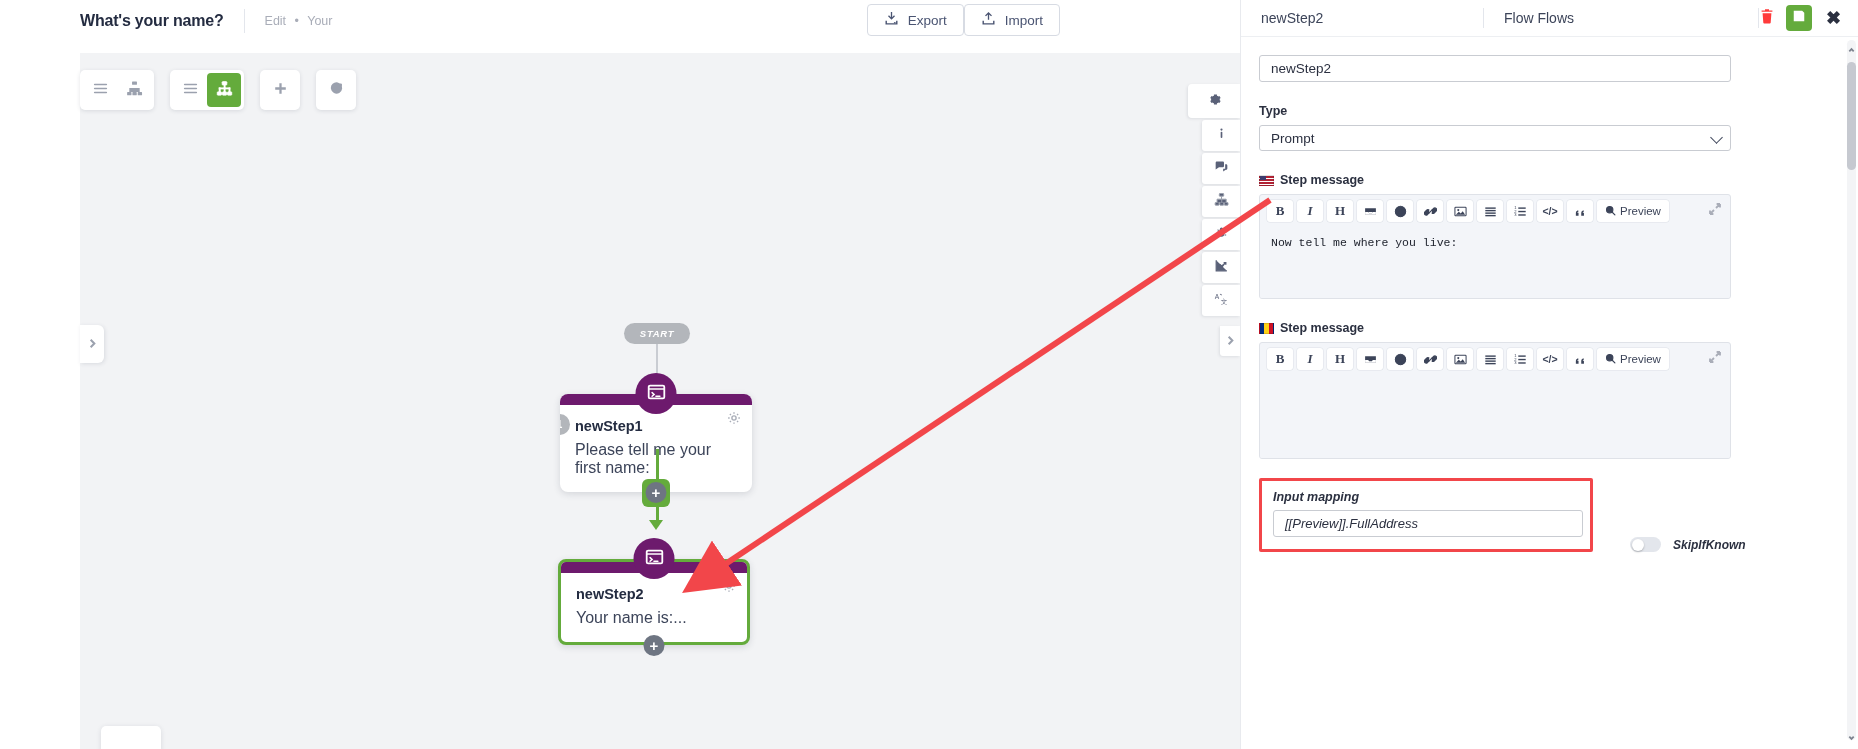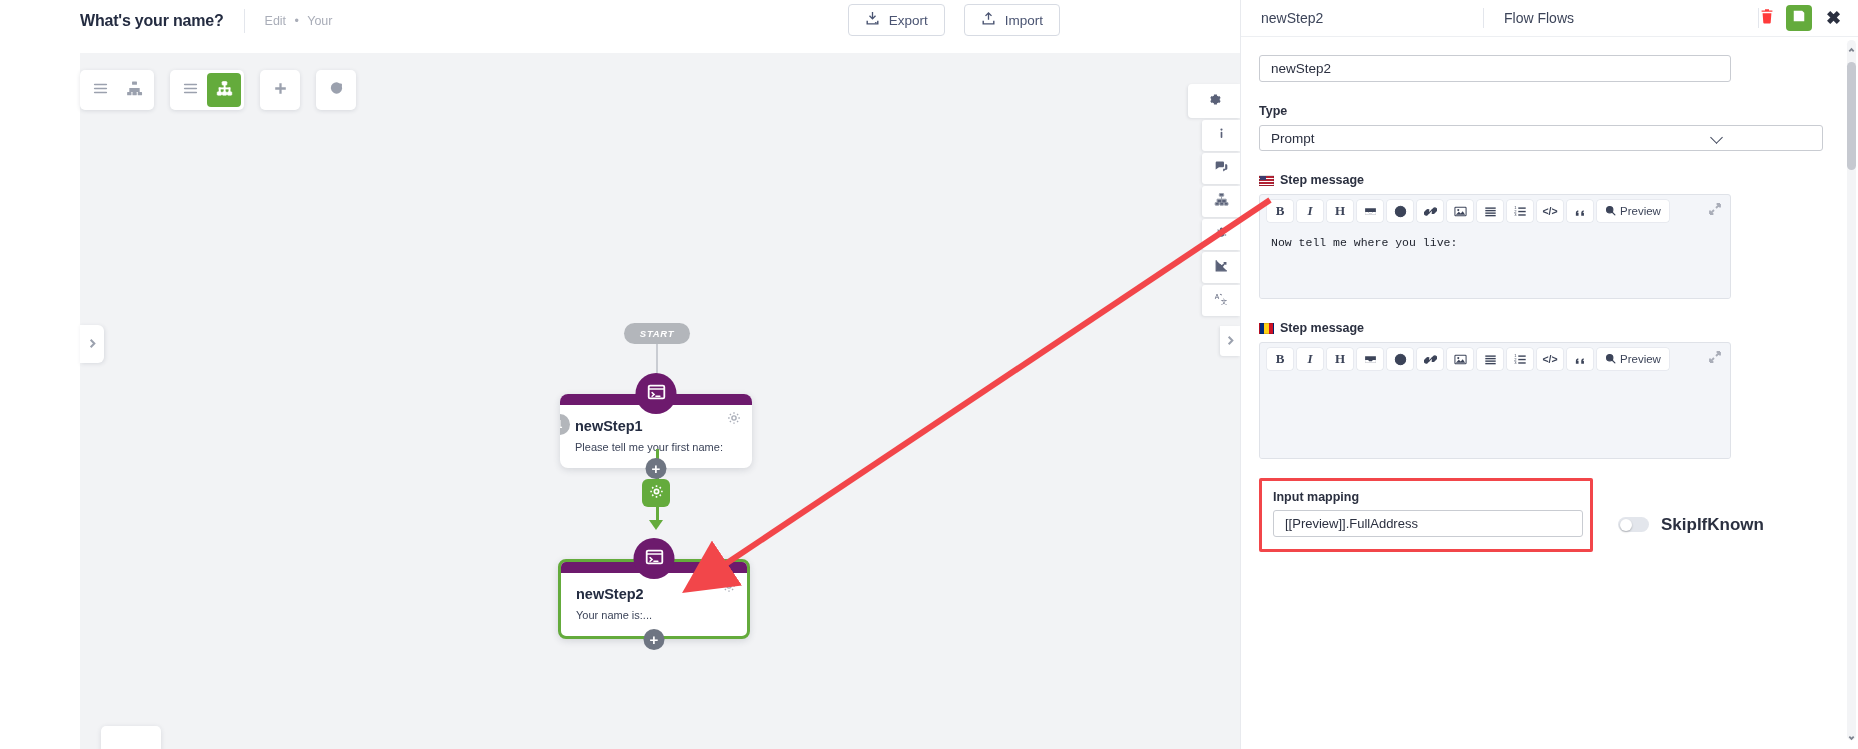--- a/index.html
+++ b/index.html
@@ -24,21 +24,21 @@
   #flow-title {
     margin-left: 38px; font-size: 16px; font-weight: bold; color: #242c41;
     letter-spacing: -0.2px;
   }
   #topbar-divider {
     width: 1px; height: 24px; background: #e3e6ec; margin: 0 20px;
   }
   .breadcrumb { font-size: 12.5px; color: #a9adb8; }
   .breadcrumb .sep { margin: 0 5px; }
   #topbar-actions {
-    position: absolute; right: 222px; top: 4px; display: flex; gap: 19px;
+    position: absolute; right: 222px; top: 4px; display: flex; gap: 0;
   }
   .tb-btn {
     display: flex; align-items: center; gap: 9px;
     height: 32px; padding: 0 16px;
     background: #fff; border: 1px solid #d7dbe3; border-radius: 4px;
     font-size: 13.5px; color: #4a5472; cursor: pointer;
   }
   .tb-btn svg { width: 15px; height: 15px; fill: #4a5472; flex: none; }
 
   
@@ -132,21 +132,21 @@
     overflow: hidden;
   }
   .node-card.selected {
     border: 3px solid #64ab3c; box-shadow: 0 2px 7px rgba(40,50,70,.15);
   }
   .node-head { height: 11px; background: #6d1a6d; }
   .node-body { padding: 13px 15px 15px 15px; }
   .node-name {
     font-size: 14.5px; font-weight: bold; color: #242c41; margin-bottom: 7px;
   }
-  .node-desc { font-size: 11px; color: #3c4459; }
+  .node-desc { font-size: 16px; color: #3c4459; }
   .node-icon {
     position: absolute; left: 50%; top: -21px; transform: translateX(-50%);
     width: 41px; height: 41px; border-radius: 50%; background: #6d1a6d;
     display: flex; align-items: center; justify-content: center; z-index: 3;
   }
   .node-icon svg { width: 20px; height: 20px; fill: none; stroke: #fff; stroke-width: 1.8; }
   .node-badge {
     position: absolute; left: -11px; top: 20px;
     width: 21px; height: 21px; border-radius: 50%; background: #b3b6bb;
     display: flex; align-items: center; justify-content: center;
@@ -215,21 +215,21 @@
   }
   .flag { width: 15px; height: 11px; display: inline-block; flex: none; border: .5px solid rgba(0,0,0,.12); }
   .text-input {
     width: 472px; height: 27px; border: 1px solid #c9ccd2; border-radius: 3px;
     padding: 0 11px; font-size: 13.5px; color: #2b3040;
     font-family: "Liberation Sans", sans-serif; background: #fff;
     display: flex; align-items: center;
   }
   .select-wrap { position: relative; width: 472px; }
   .select-input {
-    width: 564px; height: 26px; border: 1px solid #c9ccd2; border-radius: 3px;
+    width: 472px; height: 26px; border: 1px solid #c9ccd2; border-radius: 3px;
     padding: 0 11px; font-size: 13.5px; color: #2b3040; background: #fff;
     display: flex; align-items: center;
   }
   .select-chev {
     position: absolute; right: 10px; top: 8px;
     width: 9px; height: 9px; border: none;
     border-right: 1.6px solid #3c4459; border-bottom: 1.6px solid #3c4459;
     transform: rotate(45deg);
   }
   .mb22 { margin-bottom: 22px; }
@@ -265,42 +265,42 @@
     font-family: "Liberation Mono", monospace; font-size: 11.5px;
     color: #1b1f2a; line-height: 1.28; background: #f3f5f9;
   }
   .editor-area.tall { min-height: 83px; }
   .spell {
     text-decoration: underline wavy #e02020;
     text-decoration-skip-ink: none;
   }
 
   
-  #mapping-row { display: flex; align-items: center; gap: 4px; margin-top: 19px; }
+  #mapping-row { display: flex; align-items: flex-end; gap: 16px; margin-top: 19px; font-style: italic; }
   #mapping-box {
     border: 3px solid #f2464a; border-radius: 2px;
     padding: 9px 11px 12px 11px; width: 334px;
   }
   #mapping-box .field-label { margin-bottom: 6px; }
   #mapping-input {
     width: 310px; height: 27px; border: 1px solid #c9ccd2; border-radius: 3px;
     padding: 0 11px; font-size: 13px; color: #2b3040;
     display: flex; align-items: center; background: #fff;
   }
   #skip-wrap { display: flex; align-items: center; gap: 12px; margin: 19px 0 0 21px; }
   #skip-toggle {
     width: 31px; height: 15px; background: #e3e6ec; border-radius: 8px;
     position: relative; cursor: pointer;
   }
   #skip-toggle::after {
     content: ''; position: absolute; left: 1.5px; top: 1.5px;
     width: 12px; height: 12px; border-radius: 50%; background: #fff;
     box-shadow: 0 1px 2px rgba(0,0,0,.25);
   }
-  #skip-label { font-size: 17px; font-weight: bold; color: #2b3040; }
+  #skip-label { font-size: 12px; font-weight: bold; color: #2b3040; }
 
   
   #panel-scroll {
     position: absolute; right: 2px; top: 40px; width: 9px; height: 700px;
     background: #f3f4f6; border-radius: 5px;
   }
   #panel-thumb {
     position: absolute; right: 2px; top: 62px; width: 9px; height: 108px;
     background: #c6c9d0; border-radius: 5px; cursor: pointer;
   }

